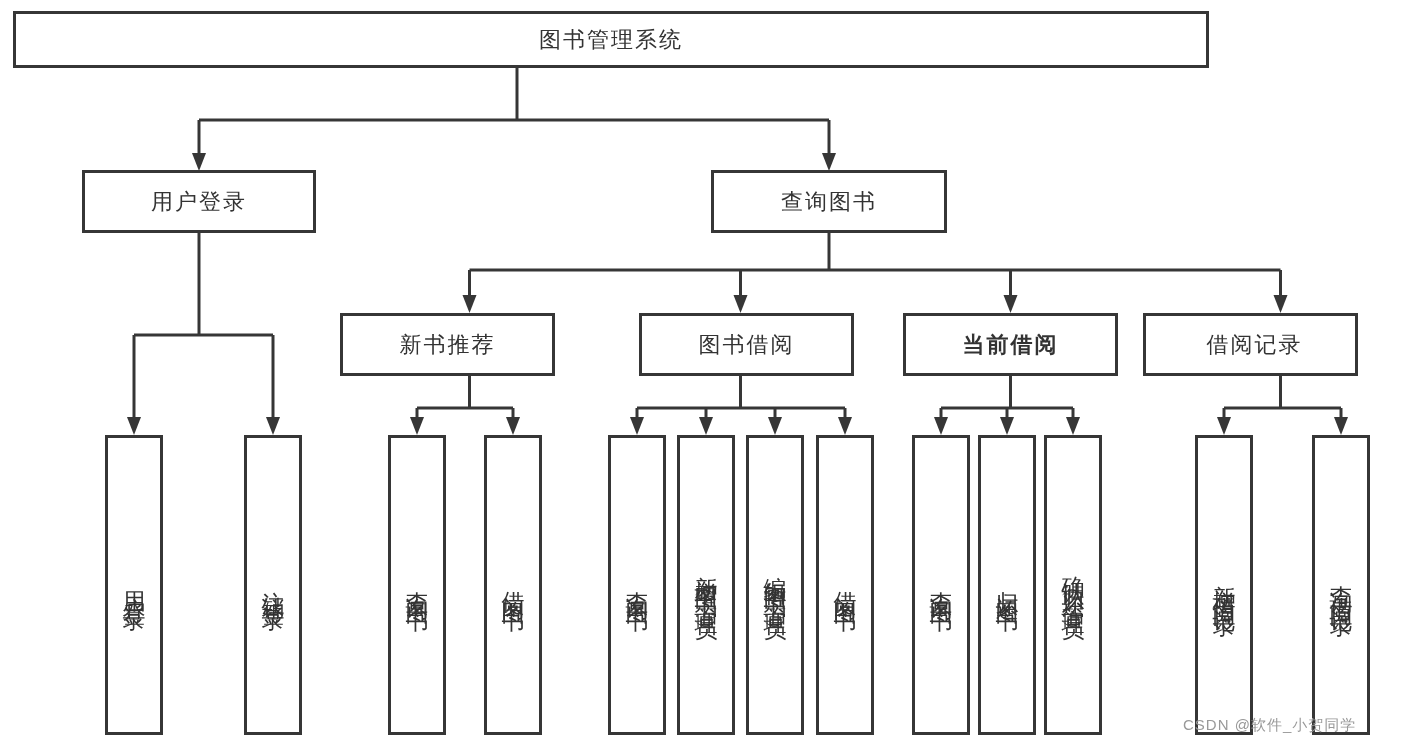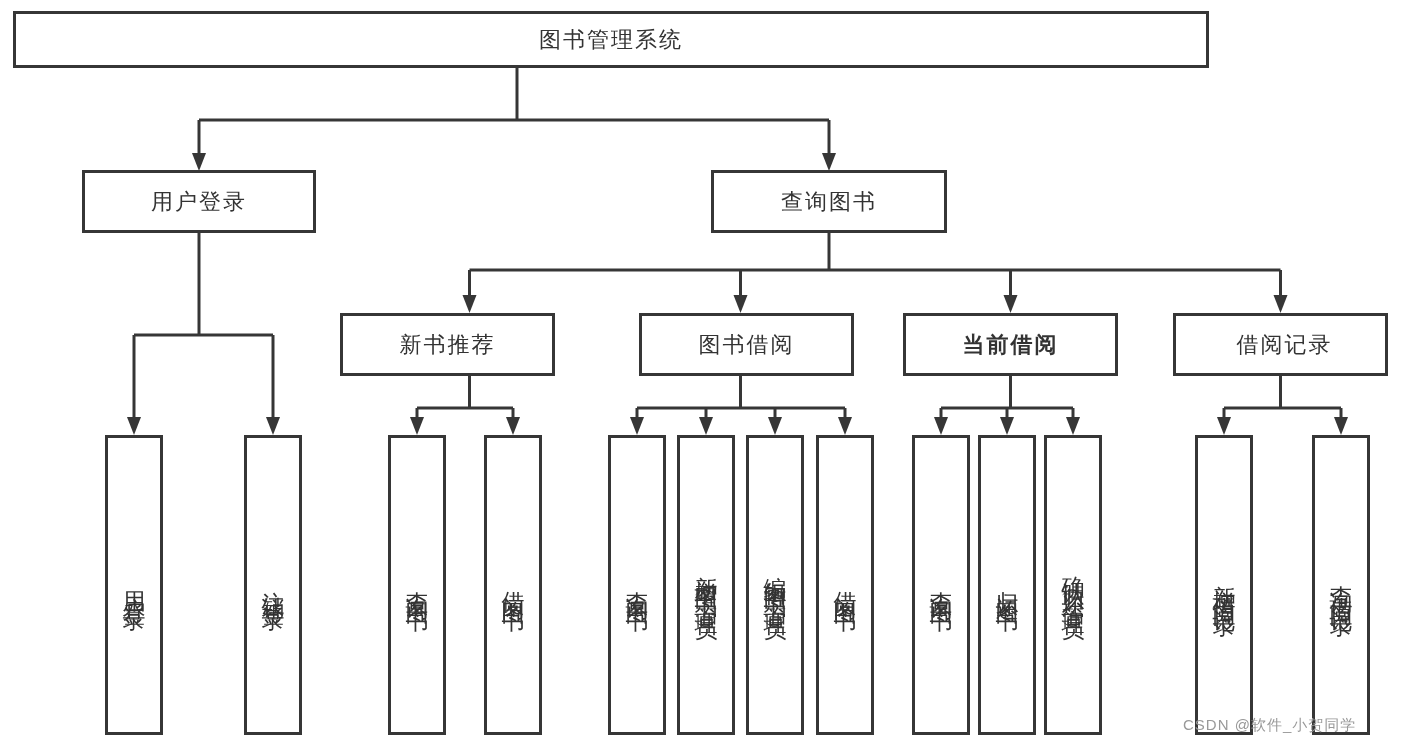--- a/index.html
+++ b/index.html
@@ -116,21 +116,21 @@
   </svg>
 
   <div class="node" style="left:13px;top:11px;width:1196px;height:57px;">图书管理系统</div>
 
   <div class="node lvl2" style="left:82px;width:234px;">用户登录</div>
   <div class="node lvl2" style="left:711px;width:236px;">查询图书</div>
 
   <div class="node lvl3" style="left:340px;">新书推荐</div>
   <div class="node lvl3" style="left:633px;margin-left:6px;">图书借阅</div>
   <div class="node lvl3" style="left:903px;font-weight:bold;">当前借阅</div>
-  <div class="node lvl3" style="left:1173px;padding-left:8px;">借阅记录</div>
+  <div class="node lvl3" style="left:1143px;padding-left:8px;">借阅记录</div>
 
   <div class="node vnode" style="left:105px;">用户登录</div>
   <div class="node vnode" style="left:244px;">注销登录</div>
 
   <div class="node vnode" style="left:388px;">查询图书</div>
   <div class="node vnode" style="left:484px;">借阅图书</div>
 
   <div class="node vnode" style="left:608px;">查询图书</div>
   <div class="node vnode" style="left:677px;">新增图书（管理员）</div>
   <div class="node vnode" style="left:746px;">编辑图书（管理员）</div>

